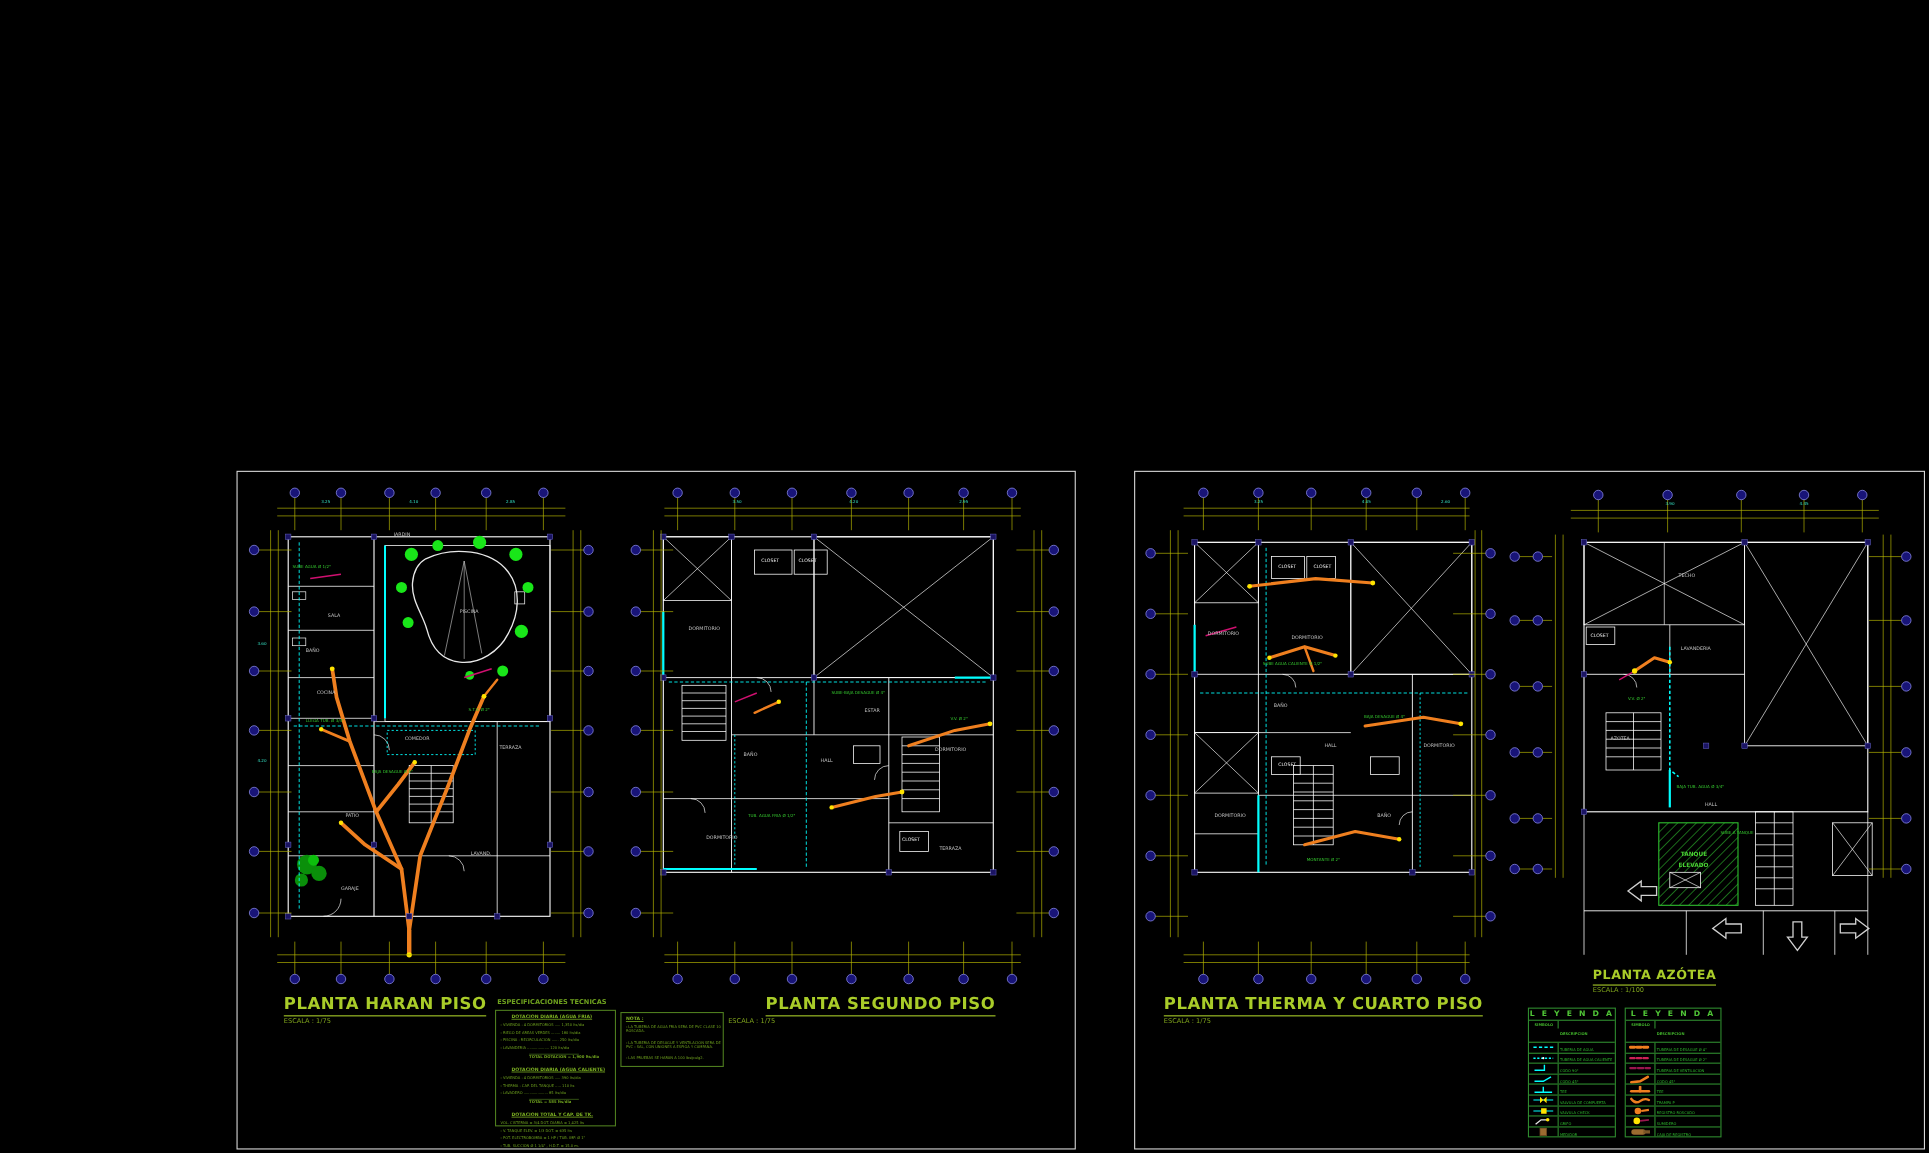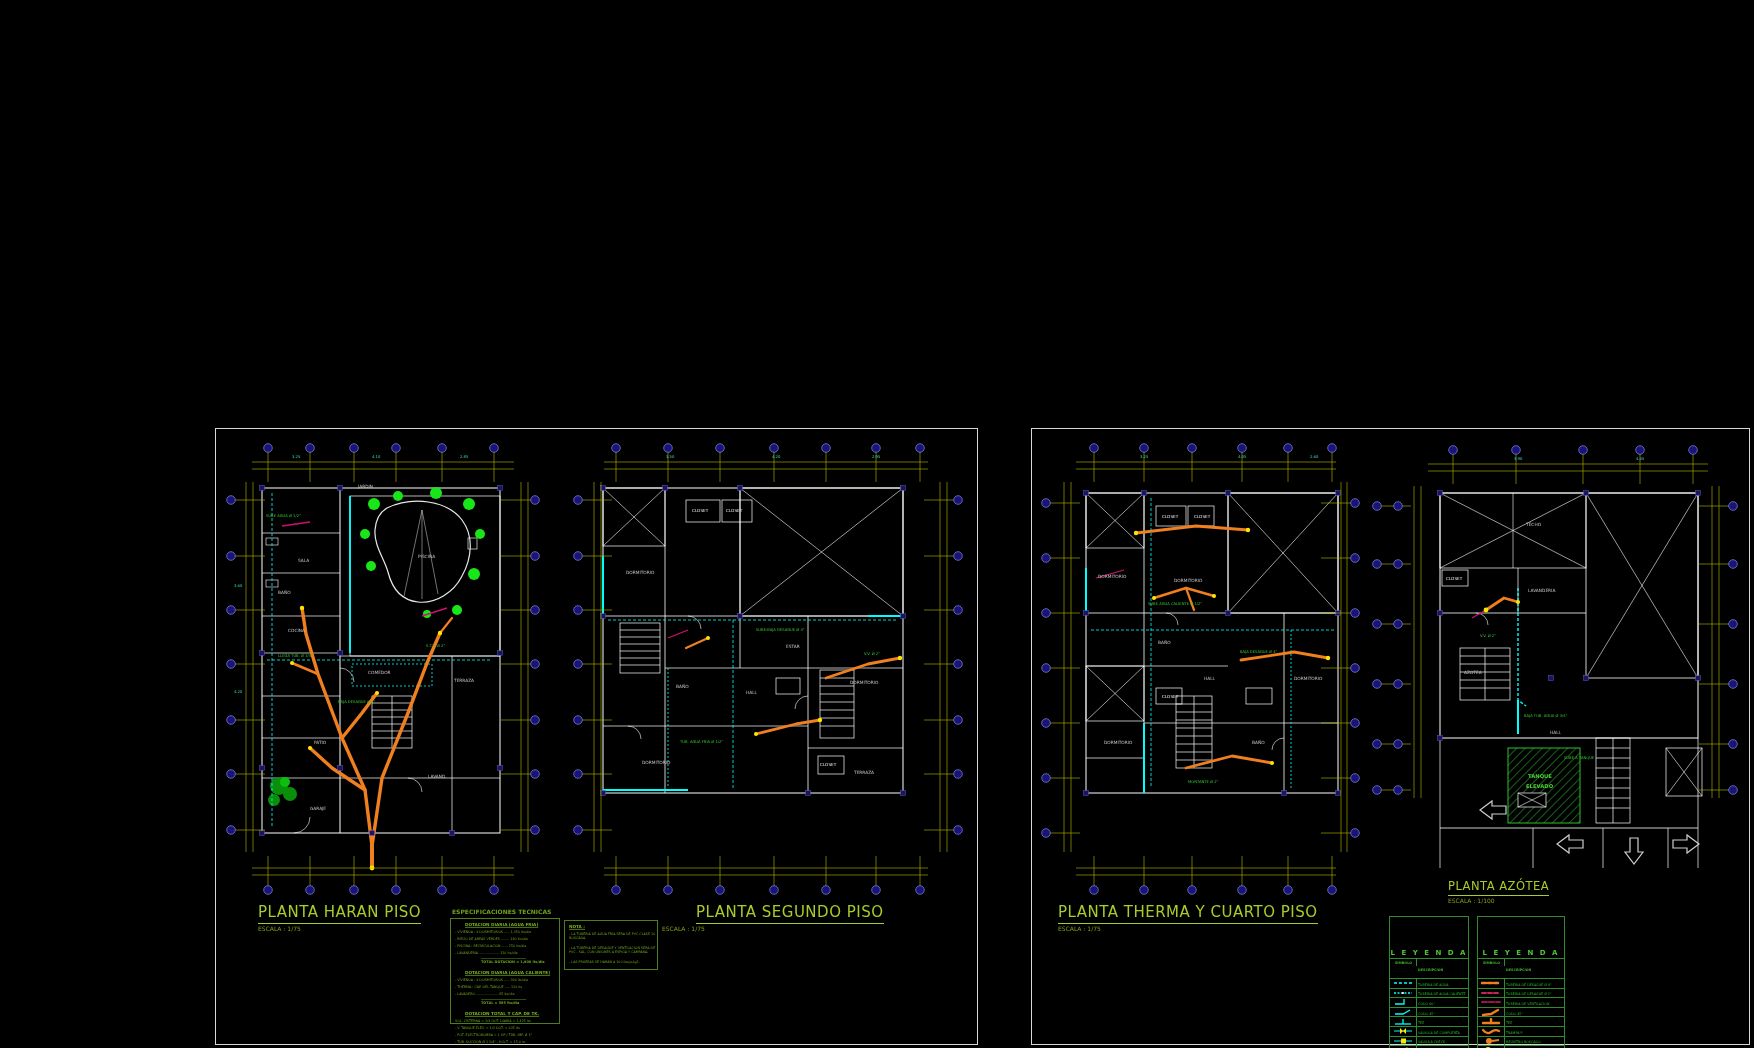--- a/index.html
+++ b/index.html
@@ -7,34 +7,34 @@
        font-family:"DejaVu Sans","Liberation Sans",sans-serif;}
   .panel{position:absolute;border:1px solid #d8d8d8;background:#000;}
   .plan{position:absolute;}
   .plan svg{position:absolute;left:0;top:0;overflow:visible;}
   .t{position:absolute;white-space:nowrap;transform-origin:0 0;line-height:1;}
   .k-room{font-size:6px;transform:scale(.72);color:#c4c4c4;}
   .k-white{font-size:6px;transform:scale(.70);color:#efefef;}
   .k-dim{font-size:6px;transform:scale(.62);color:#35e2c4;}
   .k-pipe{font-size:6px;transform:scale(.62);color:#35c92f;}
   .k-tank{font-size:7px;transform:scale(.75);color:#49d233;font-weight:bold;}
-  .title{position:absolute;color:#a9cc29;font-weight:normal;letter-spacing:.5px;
+  .title{position:absolute;color:#a9cc29;font-weight:bold;letter-spacing:.5px;
          border-bottom:1.5px solid #a9cc29;padding-bottom:2px;font-size:15px;}
   .title.small{font-size:11.5px;border-bottom-width:1px;}
   .scale-note{position:absolute;color:#7fa31c;font-size:6px;}
   .spec-header{position:absolute;color:#6fa21e;font-size:6px;font-weight:bold;}
   .spec-box{position:absolute;border:1px solid #4e7d1e;color:#6fa21e;}
   .spec-sec-title{font-size:6px;transform:scale(.70);transform-origin:0 0;font-weight:bold;
                   text-decoration:underline;color:#7cb022;margin:3px 0 1px 14px;white-space:nowrap;}
   .spec-item{font-size:6px;transform:scale(.55);transform-origin:0 0;white-space:nowrap;margin-left:4px;}
   .spec-total{font-size:6px;transform:scale(.58);transform-origin:0 0;white-space:nowrap;
               margin-left:30px;border-top:1px solid #4e7d1e;padding-top:1px;font-weight:bold;}
   .legend{position:absolute;border:1px solid #2e8b2e;}
   .legend .lg-title{color:#4fc436;font-size:7px;letter-spacing:2px;text-align:center;
-                    border-bottom:1px solid #2e8b2e;padding:1px 0;font-weight:bold;margin-top:31px;}
+                    border-bottom:1px solid #2e8b2e;padding:1px 0;font-weight:bold;}
   .legend .lg-head{display:flex;border-bottom:1px solid #2e8b2e;color:#3fae2a;}
   .legend .lg-row{display:flex;border-bottom:1px solid #2e8b2e;align-items:center;height:8.6px;}
   .legend .lg-row:last-child{border-bottom:none;}
   .lg-sym{width:26px;border-right:1px solid #2e8b2e;height:100%;display:flex;
           align-items:center;justify-content:center;flex:none;}
   .lg-desc{flex:1;overflow:hidden;}
   .lg-desc span{display:inline-block;font-size:6px;transform:scale(.55);transform-origin:0 0;
                 color:#2db82d;white-space:nowrap;padding-left:2px;}
   .lg-head .lg-desc span{color:#3fae2a;font-weight:bold;}
   .lg-head .lg-sym span{font-size:6px;transform:scale(.55);color:#3fae2a;font-weight:bold;white-space:nowrap;}

